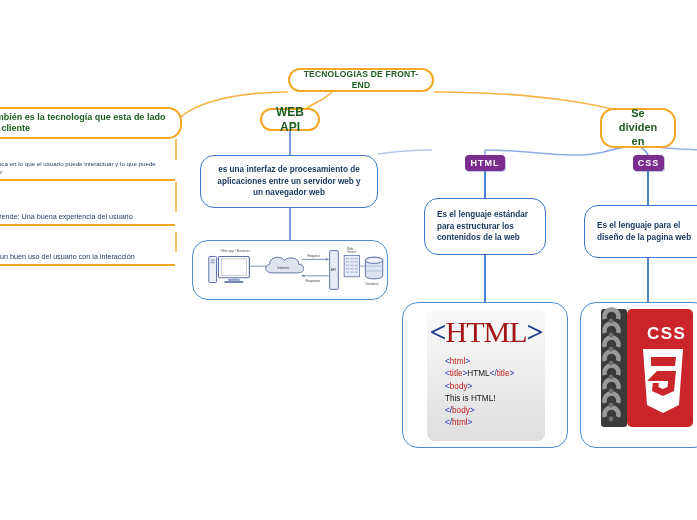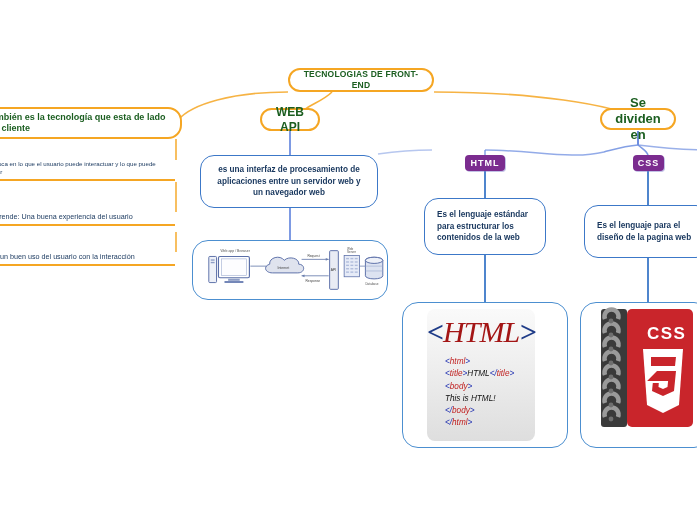--- a/index.html
+++ b/index.html
@@ -52,22 +52,22 @@
     font-size: 8.5px;
     letter-spacing: .2px;
   }
   #node-webapi {
     left: 248px; top: 108px;
     width: 60px; height: 23px;
     font-size: 12px;
   }
   #node-sedividen {
     left: 588px; top: 108px;
-    width: 76px; height: 22px;
-    font-size: 13px;
+    width: 76px; height: 40px;
+    font-size: 11px;
   }
   
   #node-tambien {
     left: -42px; top: 107px;
     width: 212px; height: 32px;
     font-size: 9px;
     justify-content: flex-start;
     text-align: left;
     padding-left: 14px;
   }
@@ -156,24 +156,23 @@
   #img-api   { left: 180px; top: 240px; width: 196px; height: 60px; }
   #img-html  { left: 390px; top: 302px; width: 166px; height: 146px; }
   #img-css   { left: 568px; top: 302px; width: 130px; height: 146px; }
 
   
   .api-svg { display:block; width:100%; height:100%; }
 
   
   .html-card {
     position:absolute; left: 24px; top: 6px;
-    width: 108px; height: 132px;
+    width: 118px; height: 132px;
     background: linear-gradient(180deg,#fafafa 0%,#ebebeb 55%,#dedede 100%);
     border-radius: 8px;
-    font-style: italic;
   }
   .html-title {
     text-align:center;
     font-family: "Liberation Serif", serif;
     font-size: 30px;
     font-weight: normal;
     margin-top: 6px;
     letter-spacing: -1px;
     white-space: nowrap;
   }

